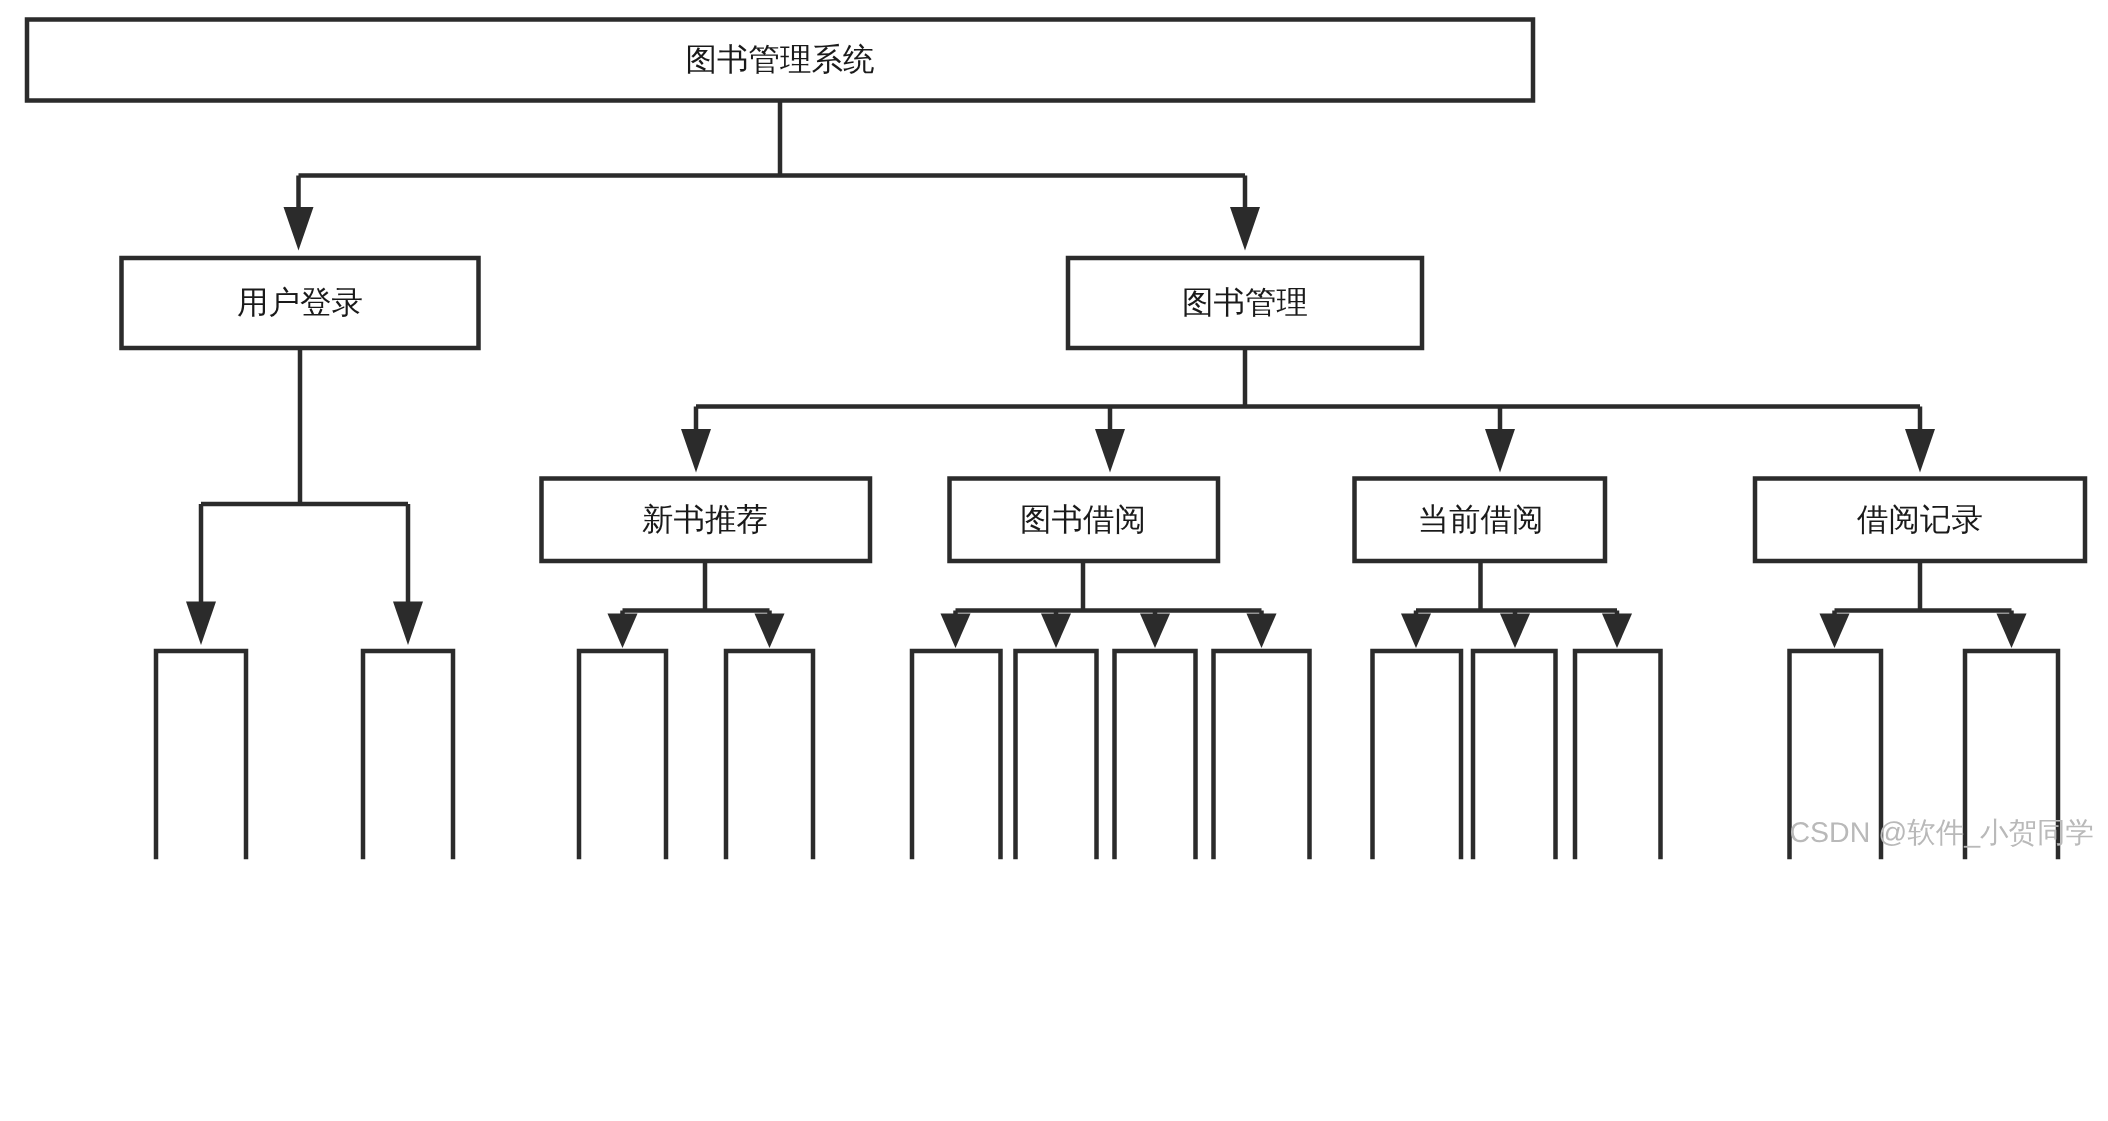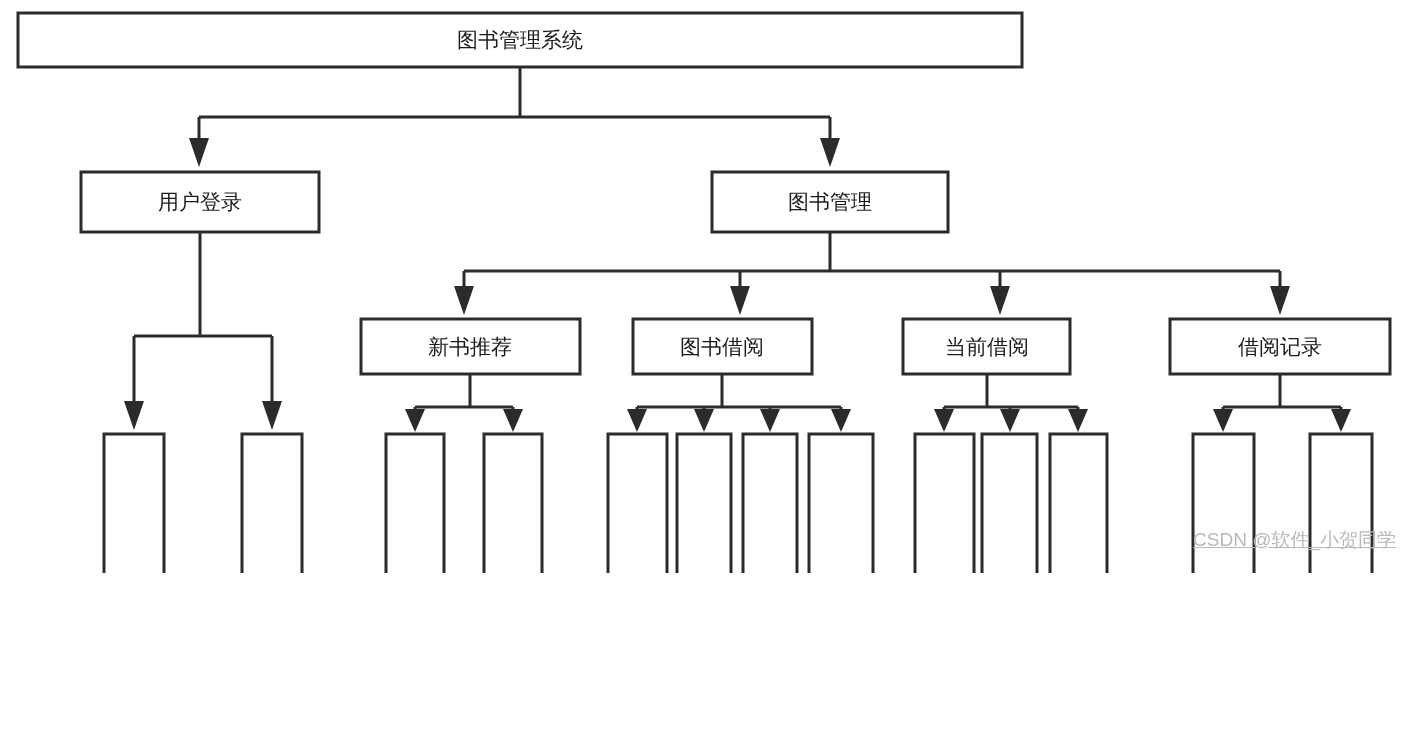--- a/index.html
+++ b/index.html
@@ -58,27 +58,26 @@
     letter-spacing: 1px;
     white-space: nowrap;
     pointer-events: none;
     display: flex;
     align-items: center;
     justify-content: center;
   }
   .watermark {
     position: absolute;
     right: 9px;
-    bottom: 20px;
+    bottom: 5px;
     font-family: "Liberation Sans", "DejaVu Sans", sans-serif;
     font-size: 19px;
     color: #b9b9b9;
     white-space: nowrap;
     user-select: none;
-    text-decoration: underline;
   }
 </style>
 </head>
 <body>
 
 <div id="diagram-root">
 
   <svg class="diagram-svg" viewBox="0 0 1405 747">
 
     <g>

